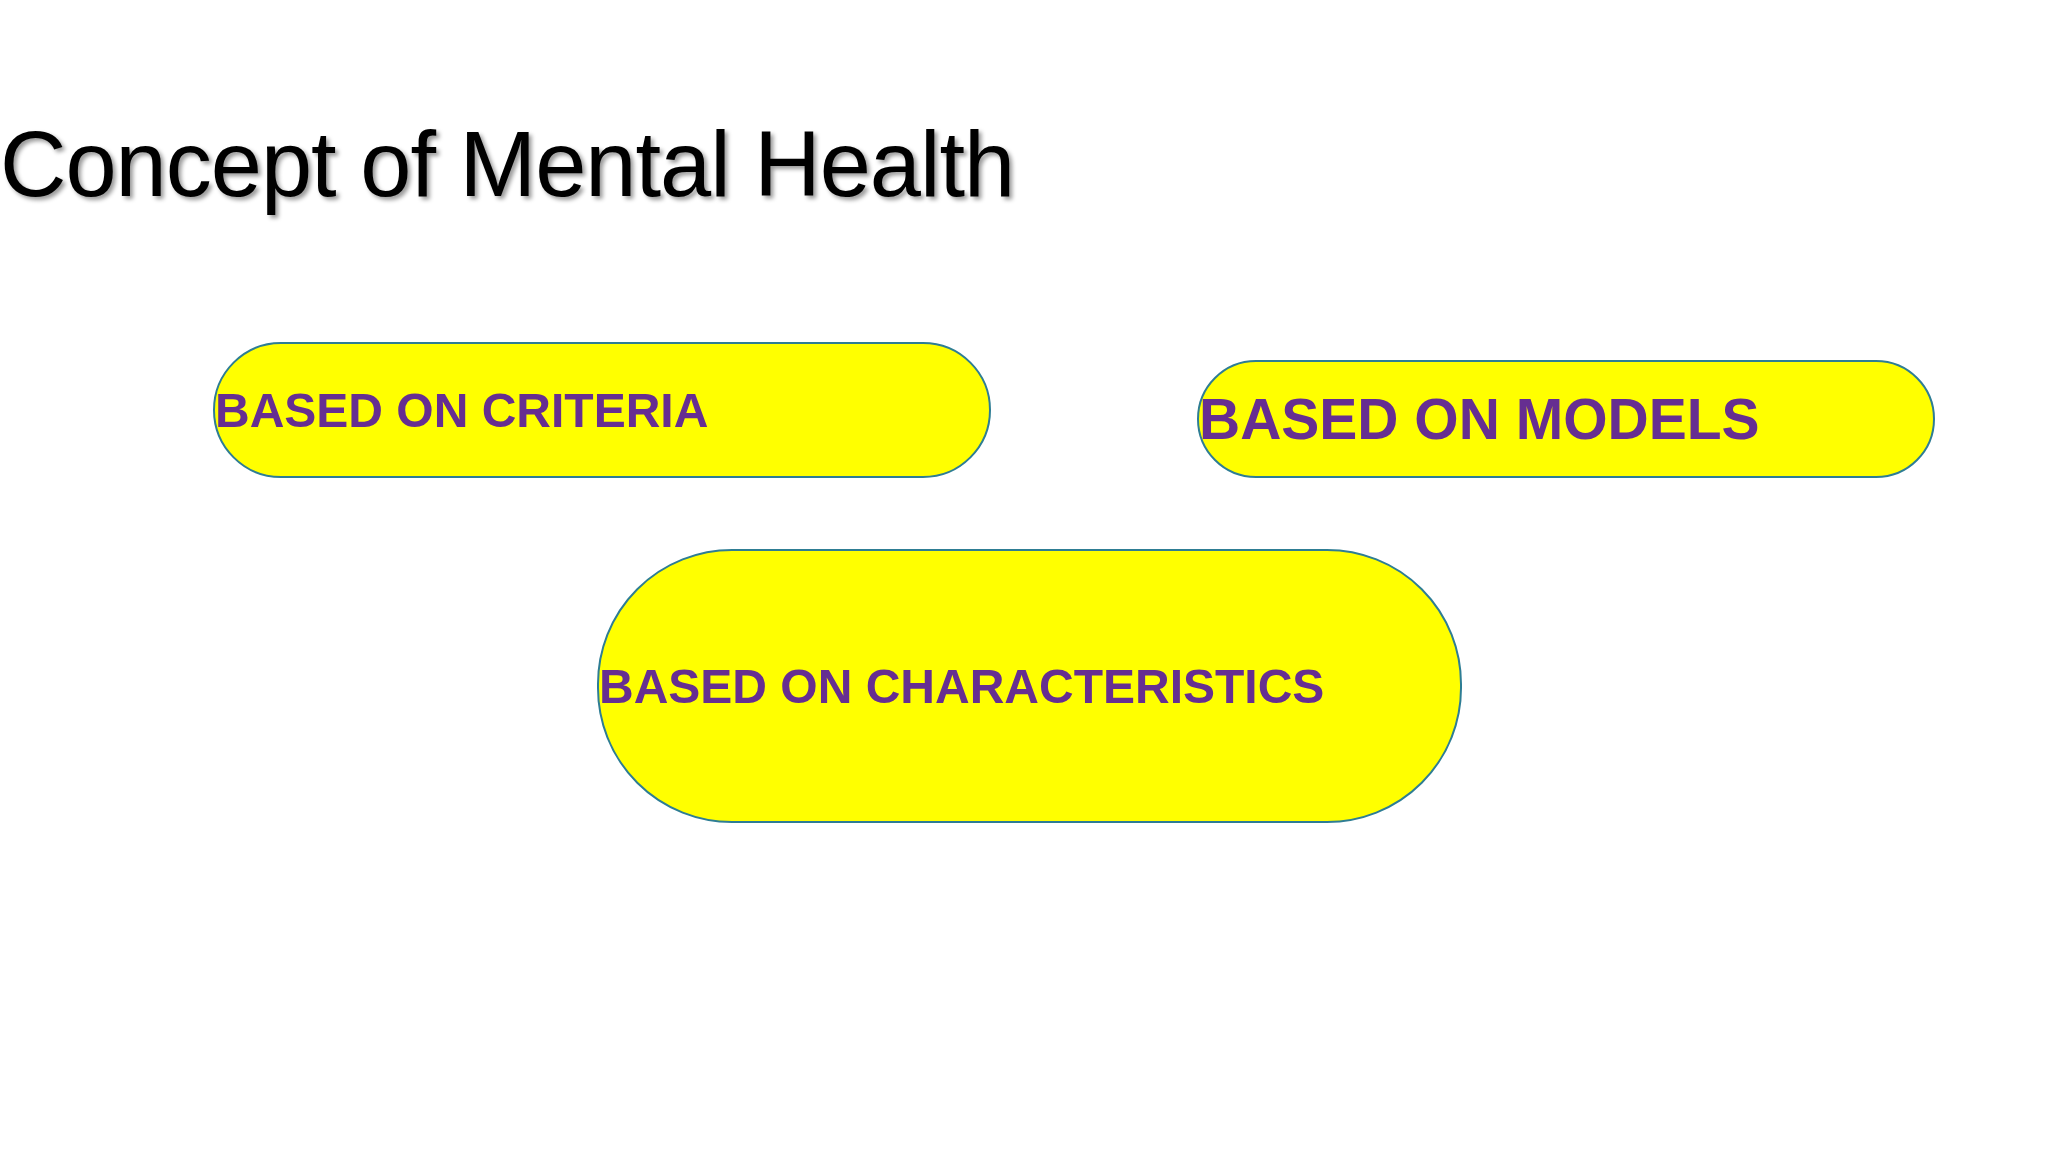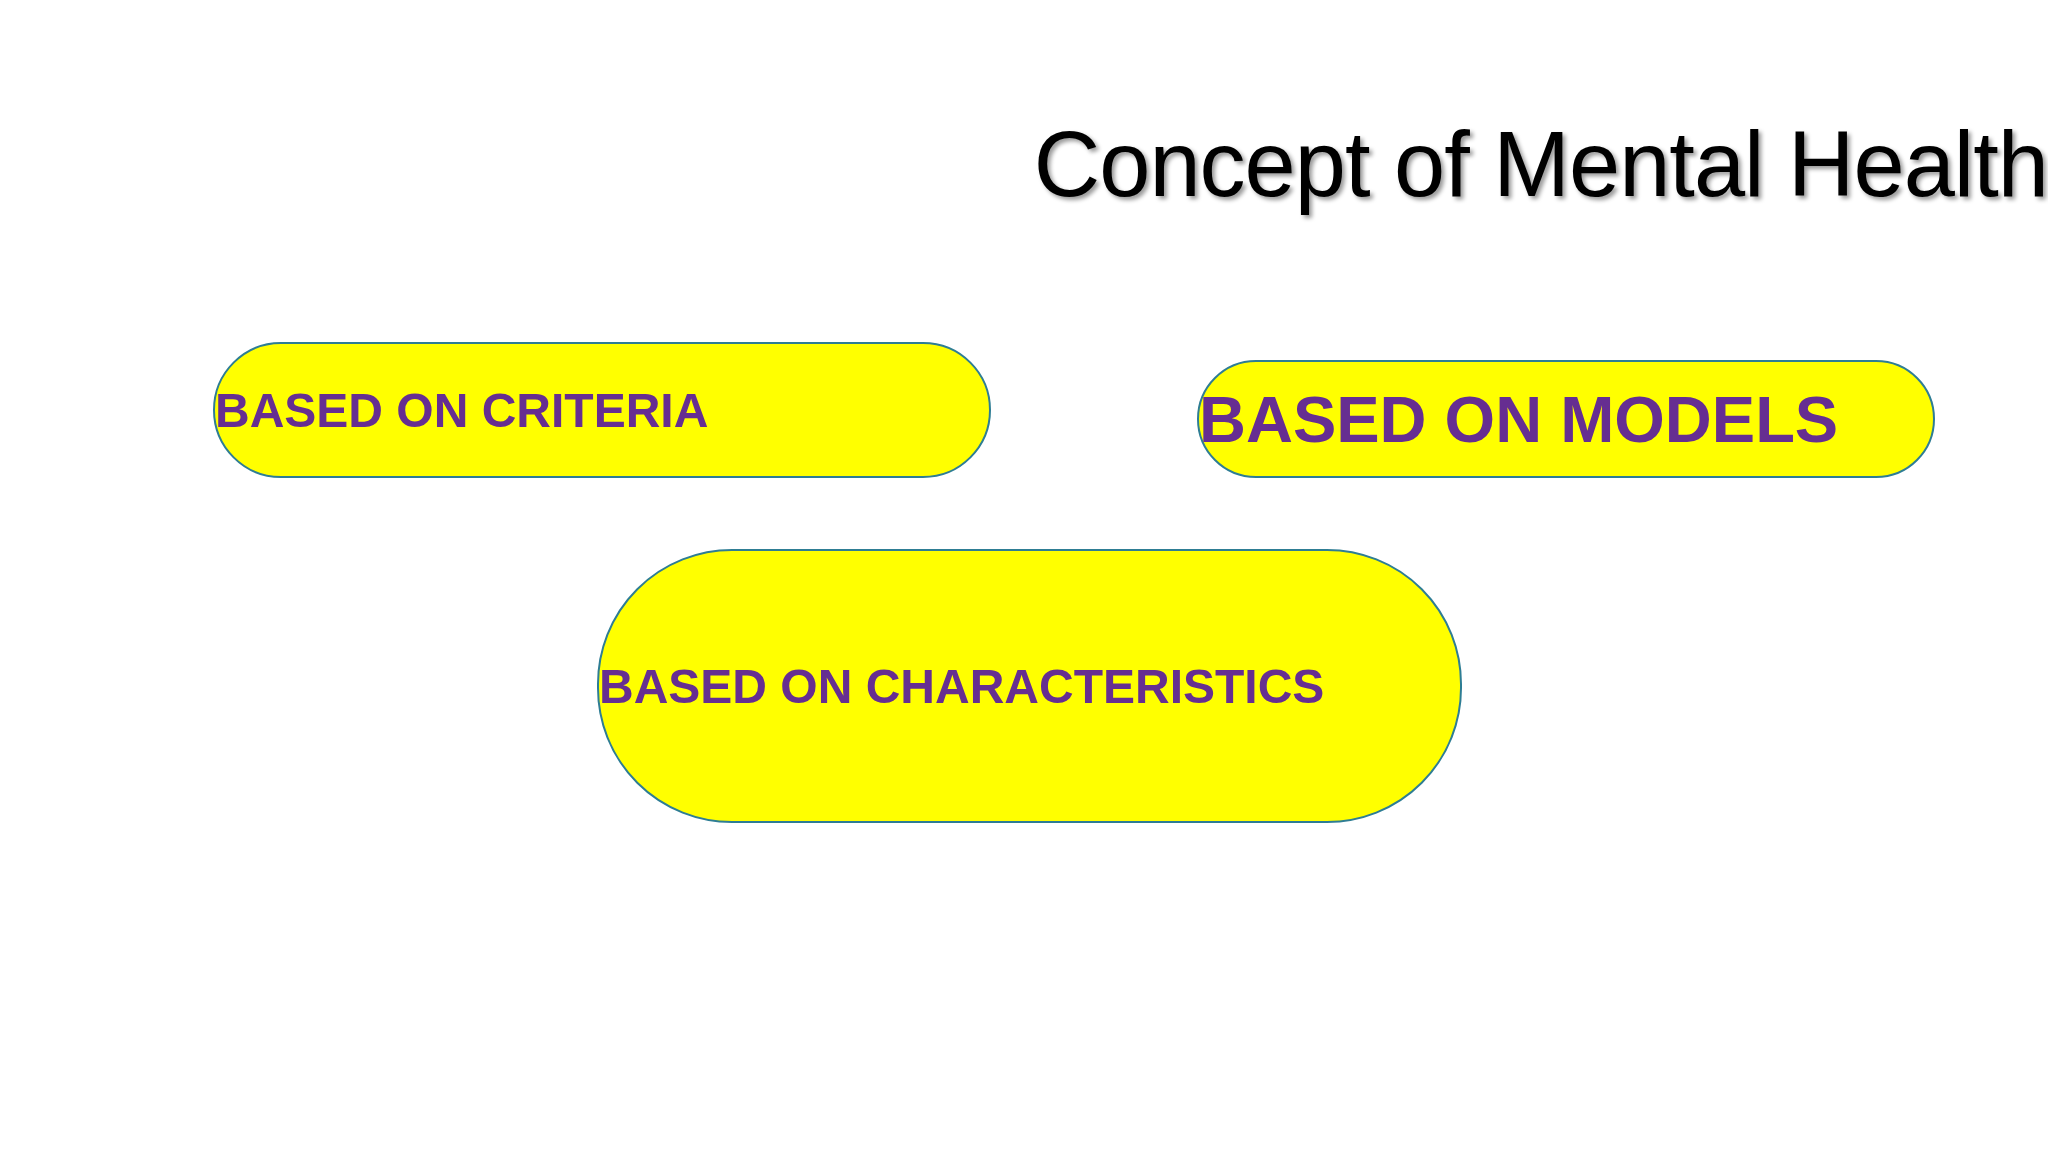--- a/index.html
+++ b/index.html
@@ -14,21 +14,21 @@
     overflow: hidden;
     background: var(--bg, #ffffff);
     font-family: "Liberation Sans", sans-serif;
   }
   .slide-title {
     position: absolute;
     left: 0;
     right: 0;
     top: 112px;
     margin: 0;
-    text-align: right;
+    text-align: left;
     font-size: 92px;
     font-weight: 400;
     letter-spacing: -1px;
     color: var(--title-color, #000000);
     text-shadow: 3px 3px 4px rgba(0, 0, 0, 0.40);
   }
   .pill {
     position: absolute;
     display: flex;
     align-items: center;
@@ -51,21 +51,21 @@
     border-radius: 70px;
   }
   .pill-criteria .pill-label { font-size: 48px; }
   .pill-models {
     left: 1197px;
     top: 360px;
     width: 738px;
     height: 118px;
     border-radius: 60px;
   }
-  .pill-models .pill-label { font-size: 65px; }
+  .pill-models .pill-label { font-size: 57px; }
   .pill-characteristics {
     left: 597px;
     top: 549px;
     width: 865px;
     height: 274px;
     border-radius: 135px;
   }
   .pill-characteristics .pill-label { font-size: 48px; }
 </style>
 </head>

